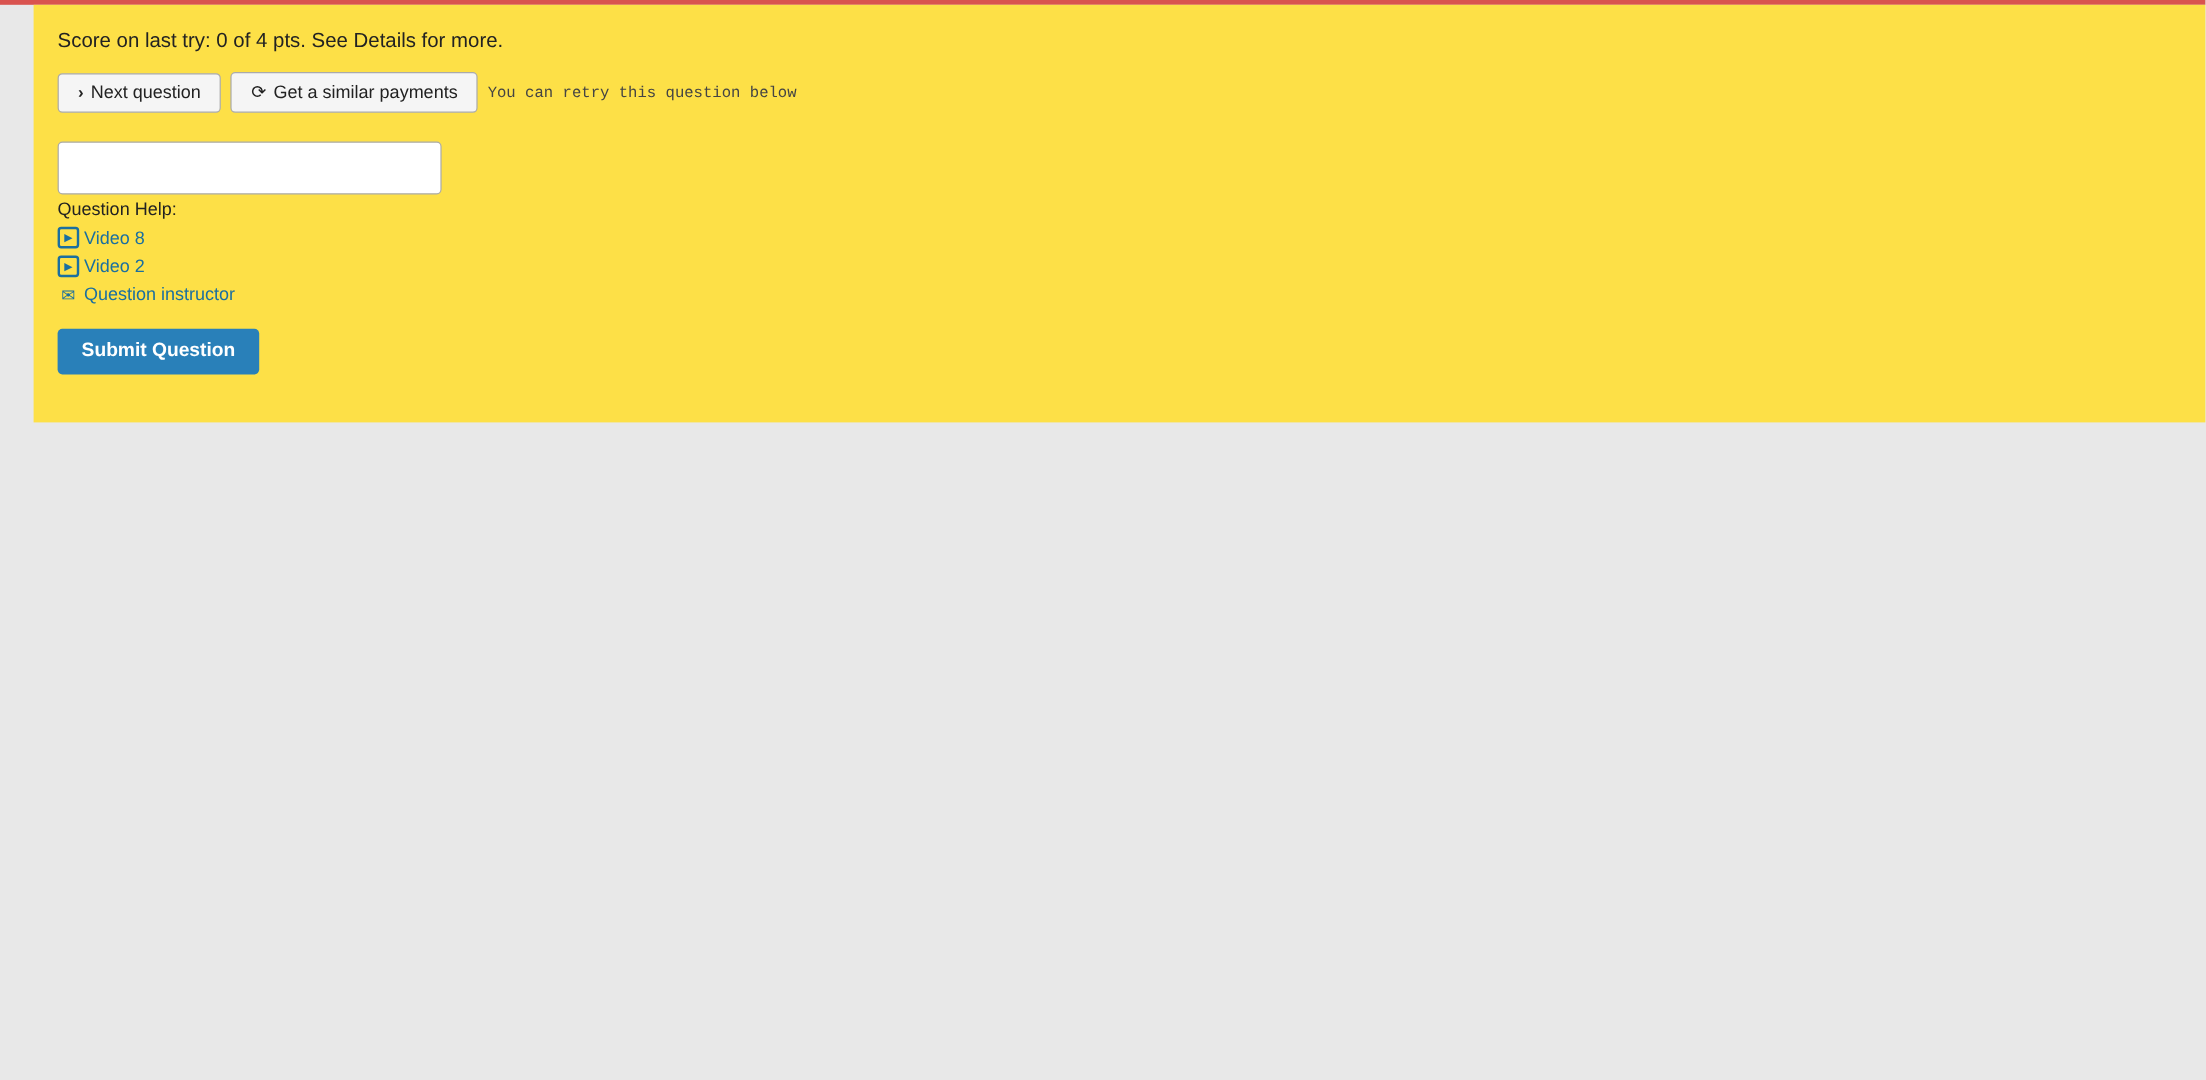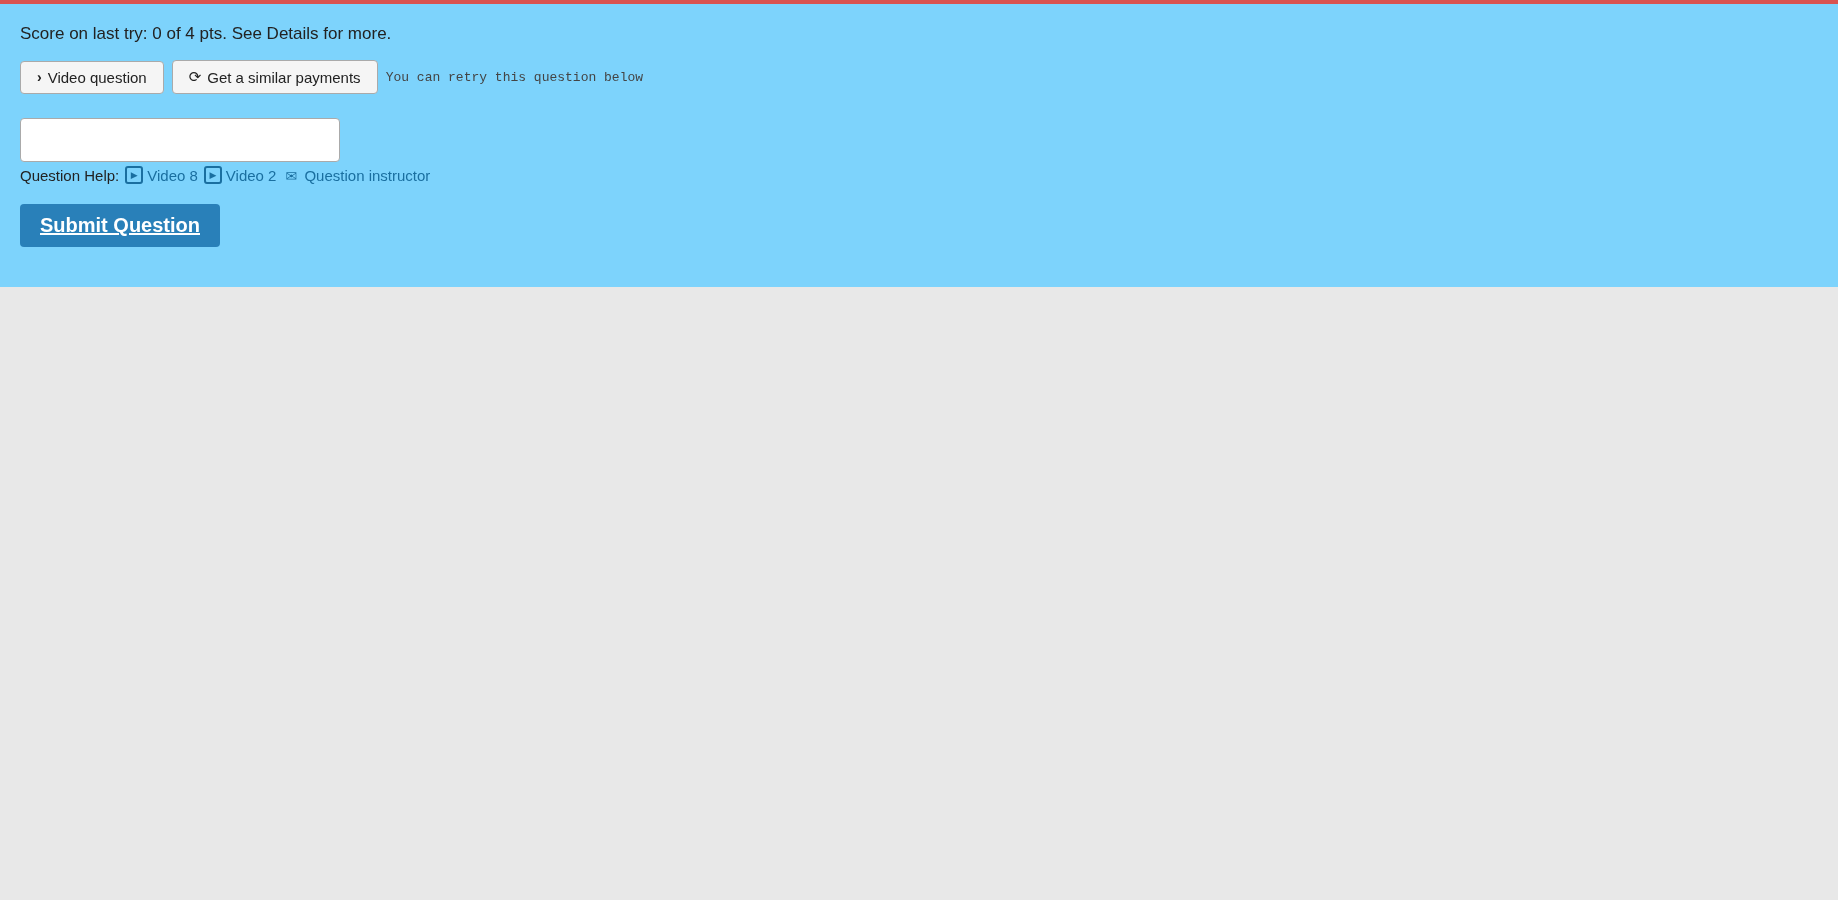--- a/index.html
+++ b/index.html
@@ -18,21 +18,22 @@
     }
 
     .top-border {
       width: 100%;
       height: 4px;
       background-color: #d9534f;
     }
 
     .content-area {
       padding: 20px 20px 40px 20px;
-      background-color: #7dd3fc;
+      background-color: #fde047;
+      margin-left: 28px;
     }
 
     .score-line {
       font-size: 17px;
       margin-bottom: 16px;
       color: #222;
     }
 
     .button-row {
       display: flex;
@@ -95,24 +96,25 @@
     }
 
     .input-hint {
       font-size: 13px;
       color: #1a5276;
       margin-bottom: 12px;
     }
 
     .question-help-row {
       display: flex;
-      align-items: flex-end;
+      align-items: flex-start;
       gap: 6px;
       margin-bottom: 20px;
       flex-wrap: wrap;
+      flex-direction: column;
     }
 
     .question-help-label {
       font-size: 15px;
       color: #222;
     }
 
     .help-link {
       display: flex;
       align-items: center;
@@ -144,24 +146,23 @@
       font-size: 14px;
       color: #1a6fa0;
     }
 
     .btn-submit {
       padding: 10px 20px;
       background-color: #2980b9;
       color: #fff;
       border: none;
       border-radius: 4px;
-      font-size: 20px;
+      font-size: 16px;
       cursor: pointer;
       font-weight: bold;
-      text-decoration: underline;
     }
 
     .chevron-right {
       font-size: 14px;
       font-weight: bold;
     }
 
     .refresh-icon {
       font-size: 15px;
     }
@@ -171,21 +172,21 @@
 
 <div class="top-border"></div>
 
 <div class="content-area">
 
   <div class="score-line">Score on last try: 0 of 4 pts. See Details for more.</div>
 
   <div class="button-row">
     <button class="btn-next-question">
       <span class="chevron-right">›</span>
-      <span>Video question</span>
+      <span>Next question</span>
     </button>
     <button class="btn-similar-question">
       <span class="refresh-icon">⟳</span>
       <span>Get a similar payments</span>
     </button>
     <span class="retry-text">You can retry this question below</span>
   </div>
 
 
   <input class="answer-input" type="text" placeholder="" style="">

